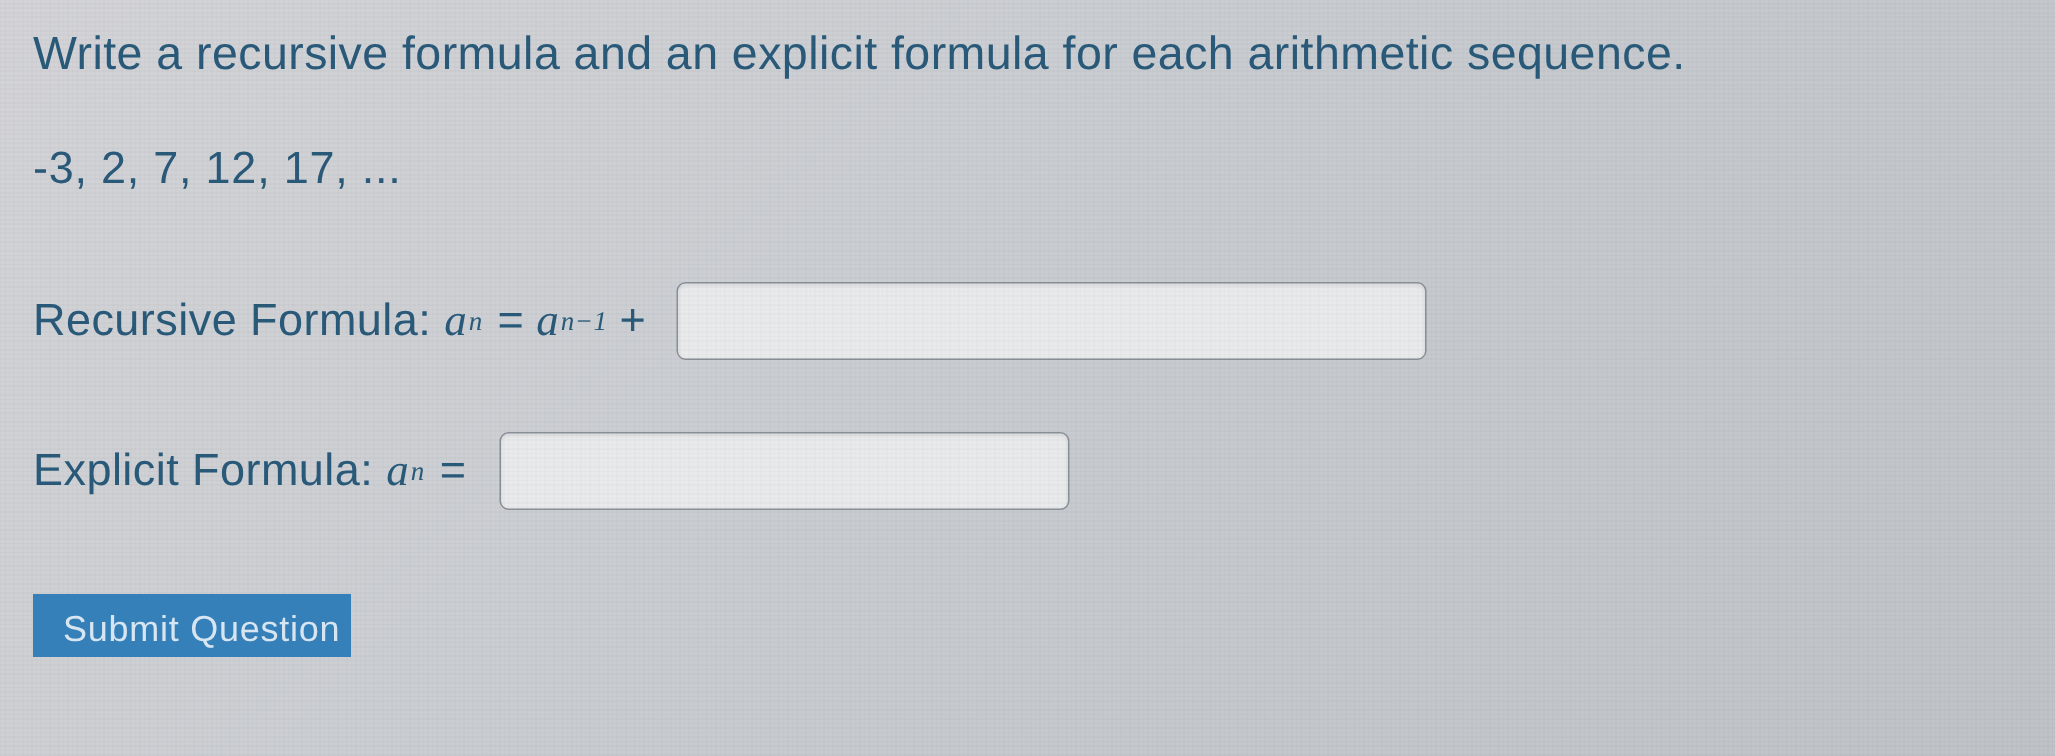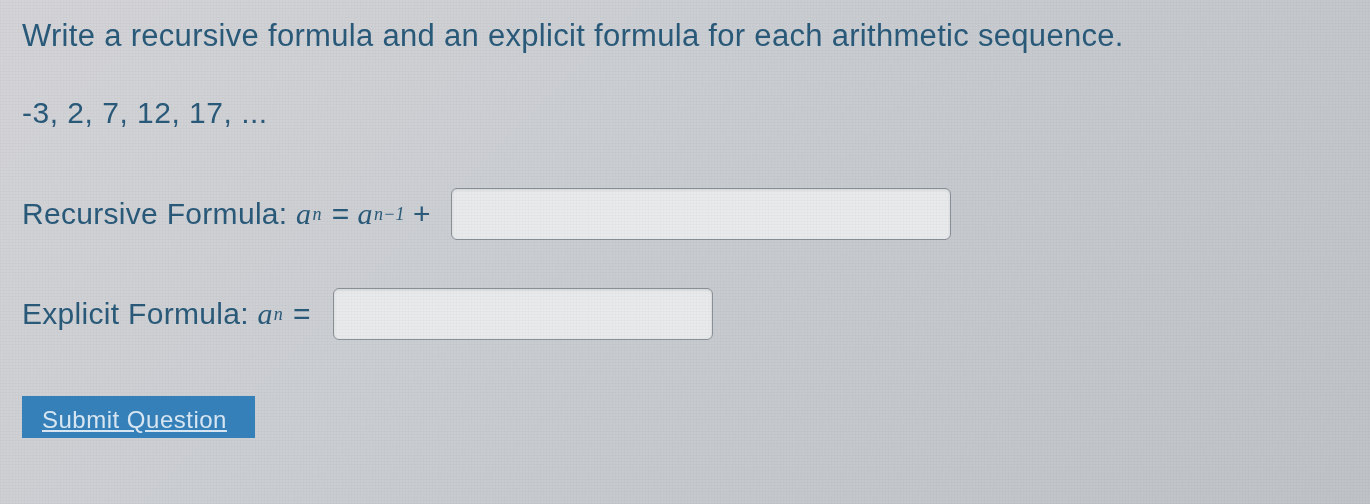--- a/index.html
+++ b/index.html
@@ -86,29 +86,28 @@
       width: 500px;
     }
     .input-explicit {
       width: 380px;
     }
     .submit-btn {
       background: #2a7ab8;
       color: #d8e8f4;
       border: none;
       font-size: 24px;
-      padding: 10px 28px 4px 20px;
+      padding: 10px 7px 4px 20px;
       font-family: Arial, Helvetica, sans-serif;
       cursor: pointer;
       letter-spacing: 0.5px;
       margin-top: 8px;
       display: inline-block;
       opacity: 0.92;
       position: relative;
-      text-decoration: underline;
     }
     .eq-sign {
       margin: 0 8px;
     }
     .plus-sign {
       margin: 0 6px 0 8px;
     }
   </style>
 </head>
 <body>

